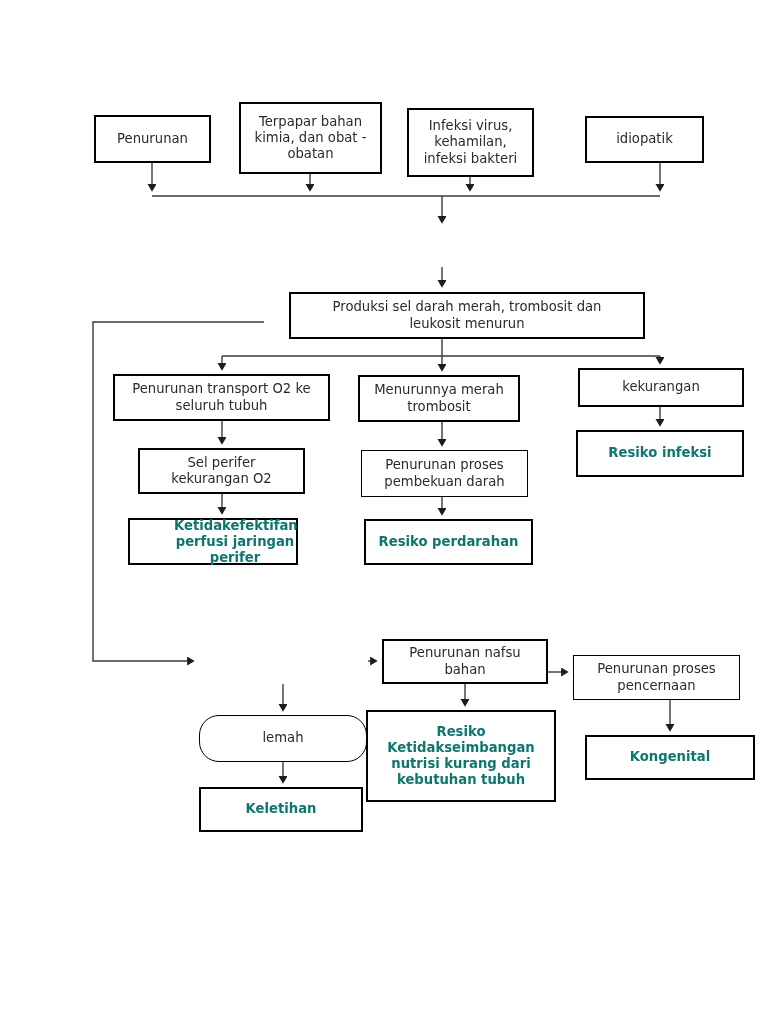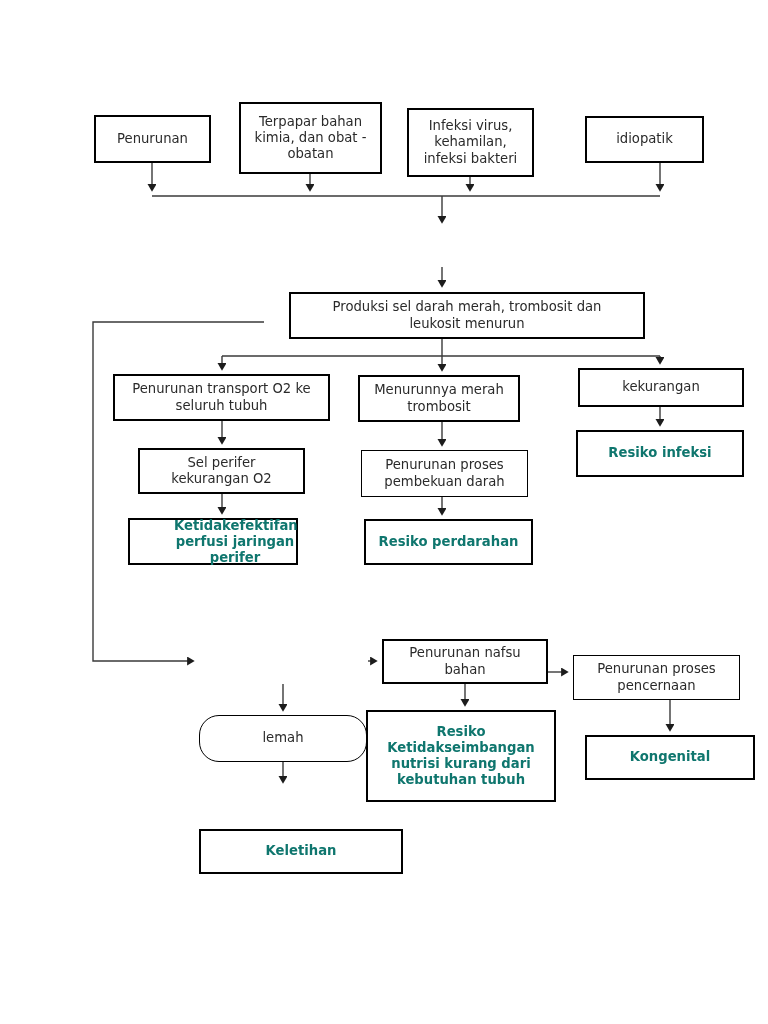--- a/index.html
+++ b/index.html
@@ -164,15 +164,15 @@
 bahan</div>
   <div class="node" style="left:573px; top:655px; width:167px; height:45px;">Penurunan proses
 pencernaan</div>
 
   <div class="node" style="left:199px; top:715px; width:168px; height:47px;border-radius:20px;">lemah</div>
   <div class="node thick bold" style="left:366px; top:710px; width:190px; height:92px;">Resiko
 Ketidakseimbangan
 nutrisi kurang dari
 kebutuhan tubuh</div>
   <div class="node thick bold" style="left:585px; top:735px; width:170px; height:45px;">Kongenital</div>
-  <div class="node thick bold" style="left:199px; top:829px; width:204px; height:45px;">Keletihan</div>
+  <div class="node thick bold" style="left:199px; top:787px; width:164px; height:45px;">Keletihan</div>
 
 </div>
 
 </body></html>

